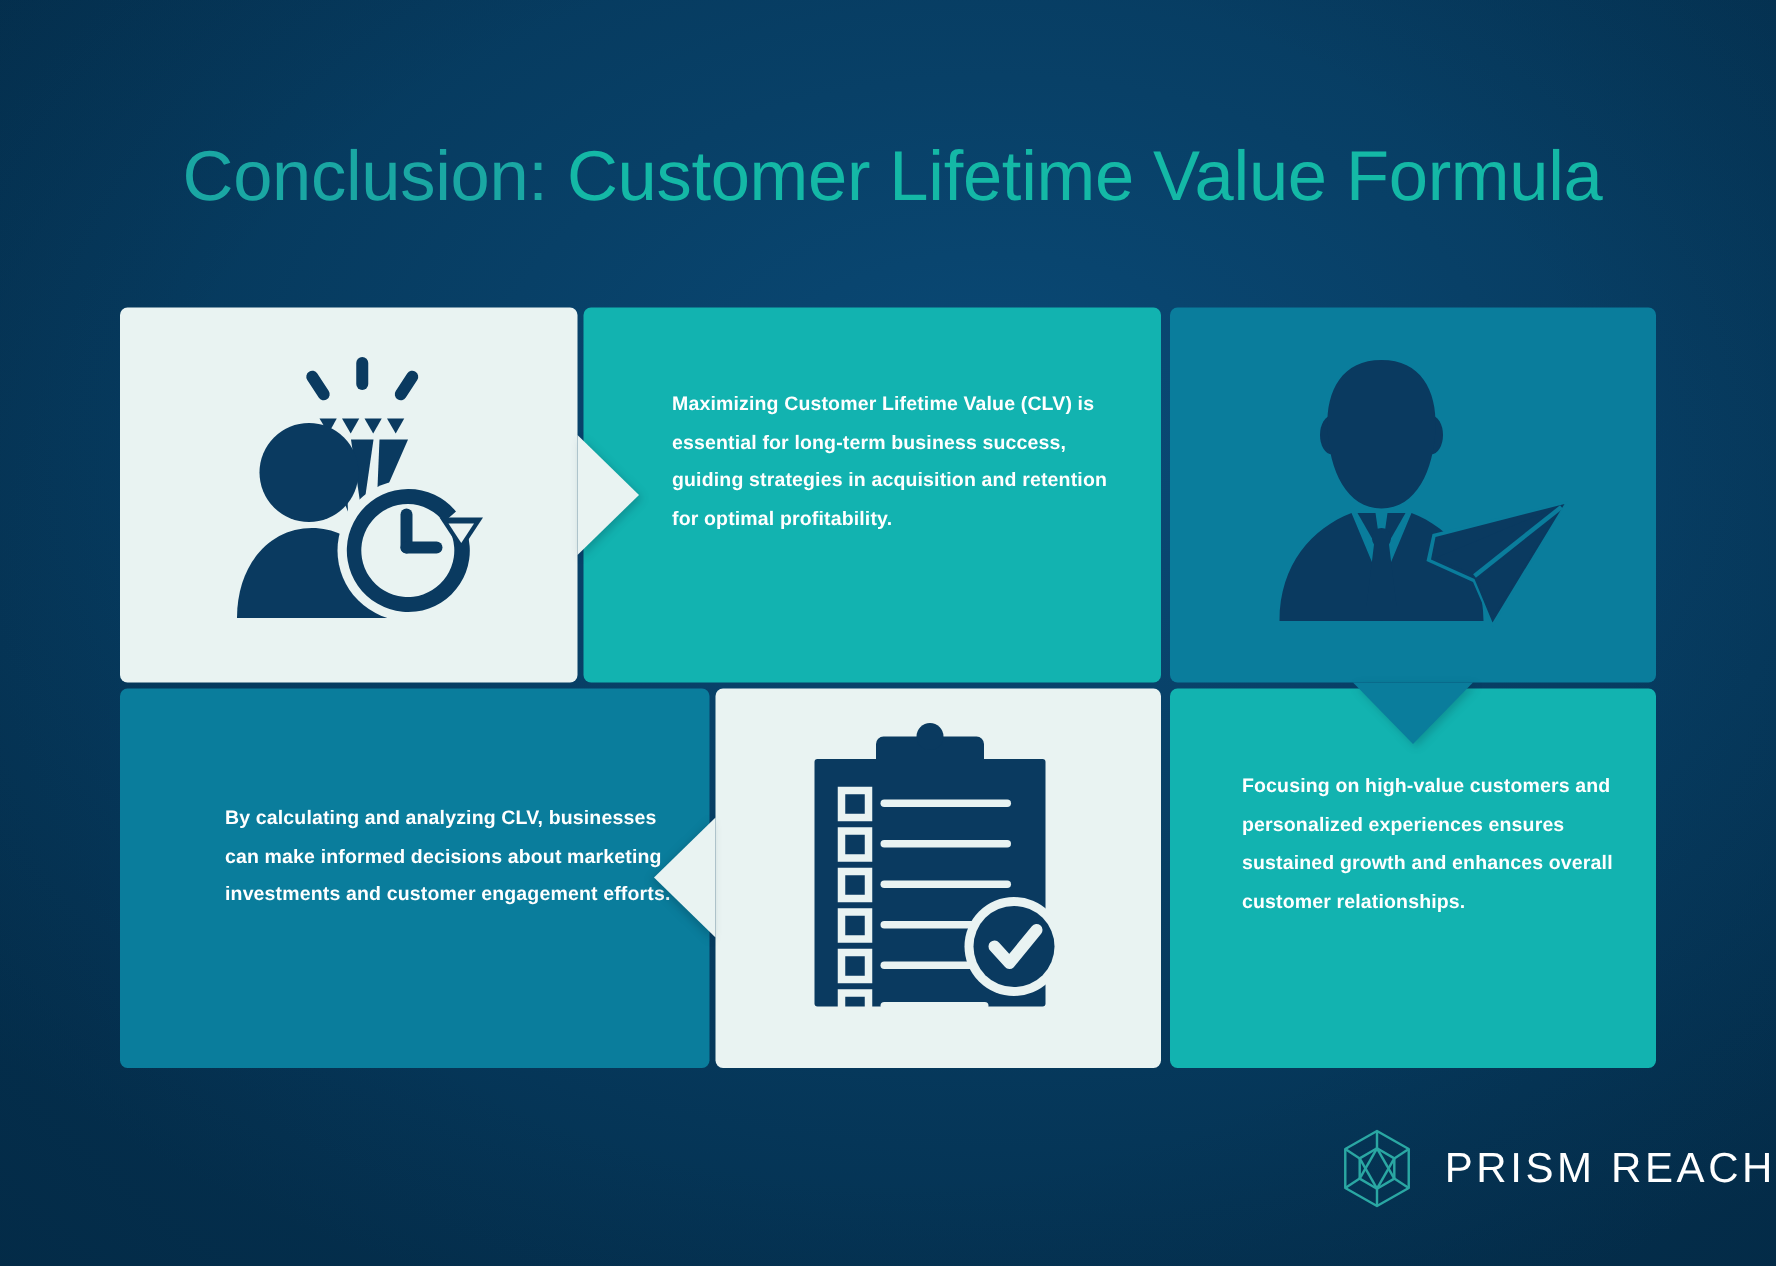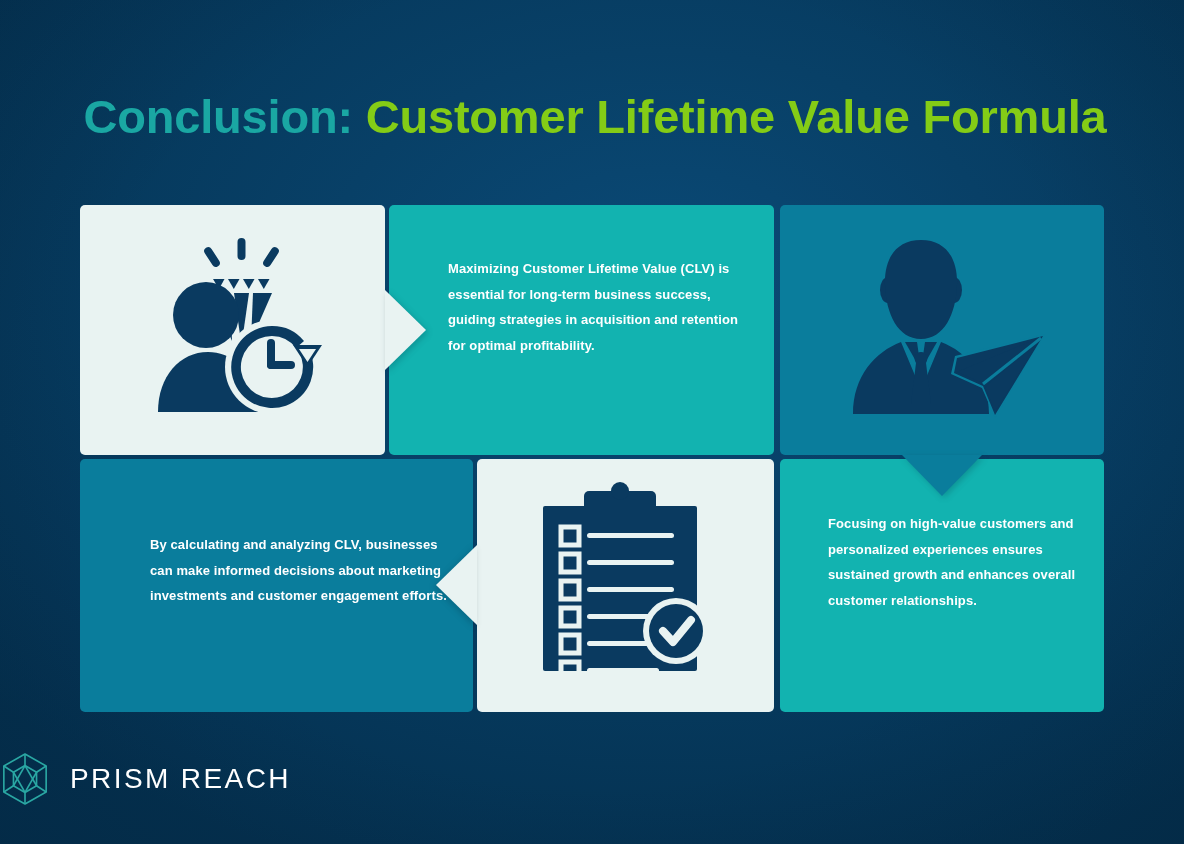--- a/index.html
+++ b/index.html
@@ -38,25 +38,25 @@
     top: 86px;
     width: 1110px;
     text-align: center;
     white-space: nowrap;
     font-size: 47px;
     line-height: 62px;
     letter-spacing: -0.2px;
   }
   .title-light {
     color: #1aa7a3;
-    font-weight: 700;
+    font-weight: 400;
   }
   .title-bold {
-    color: #84cc16;
-    font-weight: 700;
+    color: #14b8a6;
+    font-weight: 400;
   }
 
   
   .panel {
     position: absolute;
     border-radius: 5px;
     overflow: visible;
   }
   .panel-inner {
     position: absolute;
@@ -132,21 +132,21 @@
   #icon-3 { left: 532px; top: 476px; width: 182px; height: 200px; }
 
   
   .footer {
     position: absolute;
     left: 0;
     top: 752px;
     width: 1184px;
     display: flex;
     align-items: center;
-    justify-content: flex-start;
+    justify-content: flex-end;
     gap: 20px;
   }
   .logo-mark { width: 50px; height: 54px; display: block; }
   .logo-text {
     color: #ffffff;
     font-size: 28px;
     font-weight: 400;
     letter-spacing: 2.4px;
   }
 </style>

